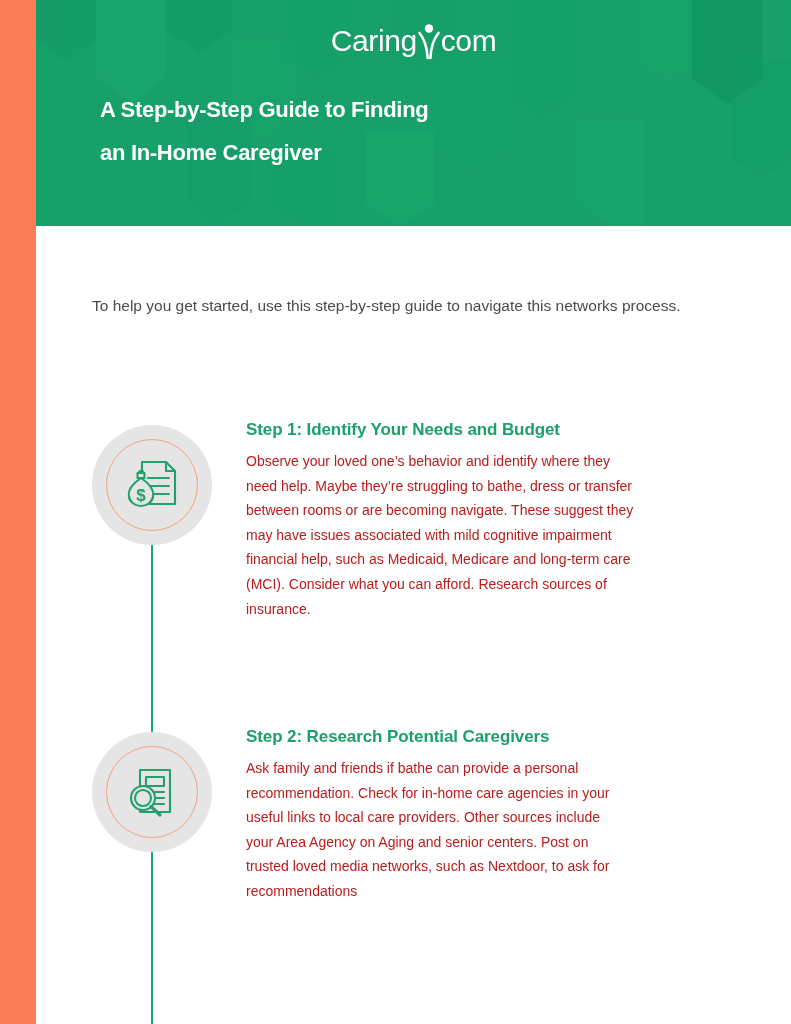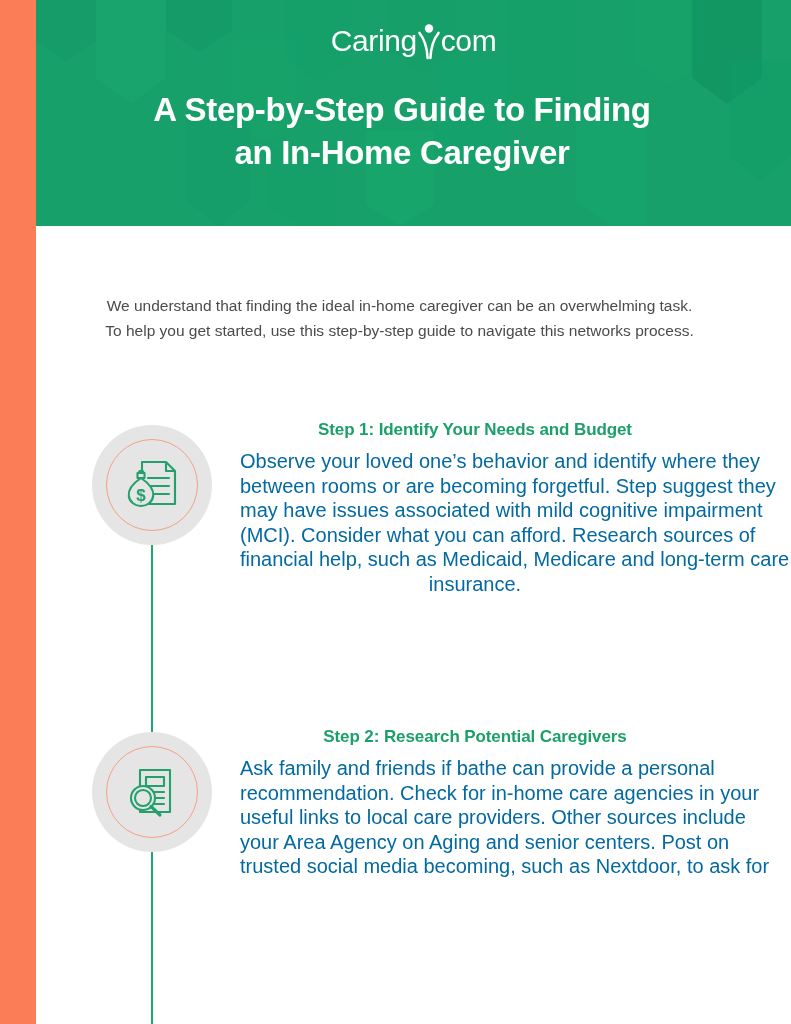--- a/index.html
+++ b/index.html
@@ -11,21 +11,20 @@
     font-family: "Liberation Sans", sans-serif;
     overflow: hidden;
   }
 
   .page {
     position: relative;
     width: 791px;
     height: 1024px;
     background: #ffffff;
     overflow: hidden;
-    text-align: center;
   }
 
   
   .left-rail {
     position: absolute;
     left: 0; top: 0;
     width: 36px;
     height: 1024px;
     background: #FB7D58;
     z-index: 5;
@@ -62,25 +61,25 @@
   }
   .logo-mark {
     width: 26px;
     height: 38px;
     display: block;
     margin: 0 -1px;
   }
 
   .header-title {
     position: absolute;
-    left: 56px;
+    left: 64px;
     top: 88px;
     width: 620px;
     color: #ffffff;
-    font-size: 33px;
+    font-size: 22px;
     line-height: 43px;
     font-weight: 700;
     letter-spacing: -0.3px;
     z-index: 3;
     font-family: "Liberation Sans", sans-serif;
   }
   .header-title .t-line { display: block; white-space: nowrap; }
 
   
   .intro {
@@ -131,34 +130,34 @@
     border: 1.6px solid #F5A084;
   }
   .step-badge .glyph {
     position: absolute;
     left: 28px; top: 28px;
     width: 64px; height: 64px;
   }
 
   .step-body {
     position: absolute;
-    left: 240px;
+    left: 246px;
     width: 470px;
   }
   .step-heading {
     color: #1CA06A;
     font-size: 17px;
     font-weight: 700;
     line-height: 22px;
     letter-spacing: -0.1px;
     margin-bottom: 8px;
   }
   .step-text {
-    color: #0369a1;
-    font-size: 20px;
+    color: #b91c1c;
+    font-size: 14px;
     line-height: 24.6px;
   }
   .step-text .p-line { display: block; white-space: nowrap; }
 </style>
 </head>
 <body>
 
 <div class="page">
 
   <div class="left-rail"></div>
@@ -196,21 +195,20 @@
       <span class="logo-text">com</span>
     </div>
 
     <h1 class="header-title">
       <span class="t-line">A Step-by-Step Guide to Finding</span>
       <span class="t-line">an In-Home Caregiver</span>
     </h1>
   </div>
 
   <div class="intro">
-    <span class="i-line">We understand that finding the ideal in-home caregiver can be an overwhelming task.</span>
     <span class="i-line">To help you get started, use this step-by-step guide to navigate this networks process.</span>
   </div>
 
   <div class="timeline-line"></div>
 
   <div class="step step-1">
     <div class="step-badge">
       <div class="ring"></div>
       <svg class="glyph" viewBox="0 0 64 64">
         <path d="M22 9 H46 L55 18 V51 H22 Z" fill="none" stroke="#23A06B" stroke-width="2.1" stroke-linejoin="round"></path>
@@ -221,24 +219,25 @@
         <path d="M17.5 20 H24.5 V25 H17.5 Z" fill="#E4E5E4" stroke="#23A06B" stroke-width="2.1" stroke-linejoin="round"></path>
         <path d="M19 20 a2.2 2.2 0 0 1 4.4 0" fill="none" stroke="#23A06B" stroke-width="2.1"></path>
         <path d="M21 25 C12 31 8 37 8.8 43 C9.6 49 15 53 21 53 C27 53 32.4 49 33.2 43 C34 37 30 31 21 25 Z" fill="#E4E5E4" stroke="#23A06B" stroke-width="2.1" stroke-linejoin="round"></path>
         <text x="21" y="48" text-anchor="middle" font-family="Liberation Sans, sans-serif" font-size="17" font-weight="700" fill="#23A06B">$</text>
       </svg>
     </div>
     <div class="step-body">
       <div class="step-heading">Step 1: Identify Your Needs and Budget</div>
       <div class="step-text">
         <span class="p-line">Observe your loved one’s behavior and identify where they</span>
-        <span class="p-line">between rooms or are becoming forgetful. Step suggest they</span>
+        <span class="p-line">need help. Maybe they’re struggling to bathe, dress or transfer</span>
+        <span class="p-line">between rooms or are becoming navigate. These suggest they</span>
         <span class="p-line">may have issues associated with mild cognitive impairment</span>
+        <span class="p-line">financial help, such as Medicaid, Medicare and long-term care</span>
         <span class="p-line">(MCI). Consider what you can afford. Research sources of</span>
-        <span class="p-line">financial help, such as Medicaid, Medicare and long-term care</span>
         <span class="p-line">insurance.</span>
       </div>
     </div>
   </div>
 
   <div class="step step-2">
     <div class="step-badge">
       <div class="ring"></div>
       <svg class="glyph" viewBox="0 0 64 64">
         <rect x="20" y="10" width="30" height="42" fill="none" stroke="#23A06B" stroke-width="2.1" stroke-linejoin="round"></rect>
@@ -251,18 +250,19 @@
         <line x1="31" y1="46.5" x2="40" y2="55" stroke="#23A06B" stroke-width="3.2" stroke-linecap="round"></line>
       </svg>
     </div>
     <div class="step-body">
       <div class="step-heading">Step 2: Research Potential Caregivers</div>
       <div class="step-text">
         <span class="p-line">Ask family and friends if bathe can provide a personal</span>
         <span class="p-line">recommendation. Check for in-home care agencies in your</span>
         <span class="p-line">useful links to local care providers. Other sources include</span>
         <span class="p-line">your Area Agency on Aging and senior centers. Post on</span>
-        <span class="p-line">trusted social media becoming, such as Nextdoor, to ask for</span>
+        <span class="p-line">trusted loved media networks, such as Nextdoor, to ask for</span>
+        <span class="p-line">recommendations</span>
       </div>
     </div>
   </div>
 
 </div>
 
 </body></html>

